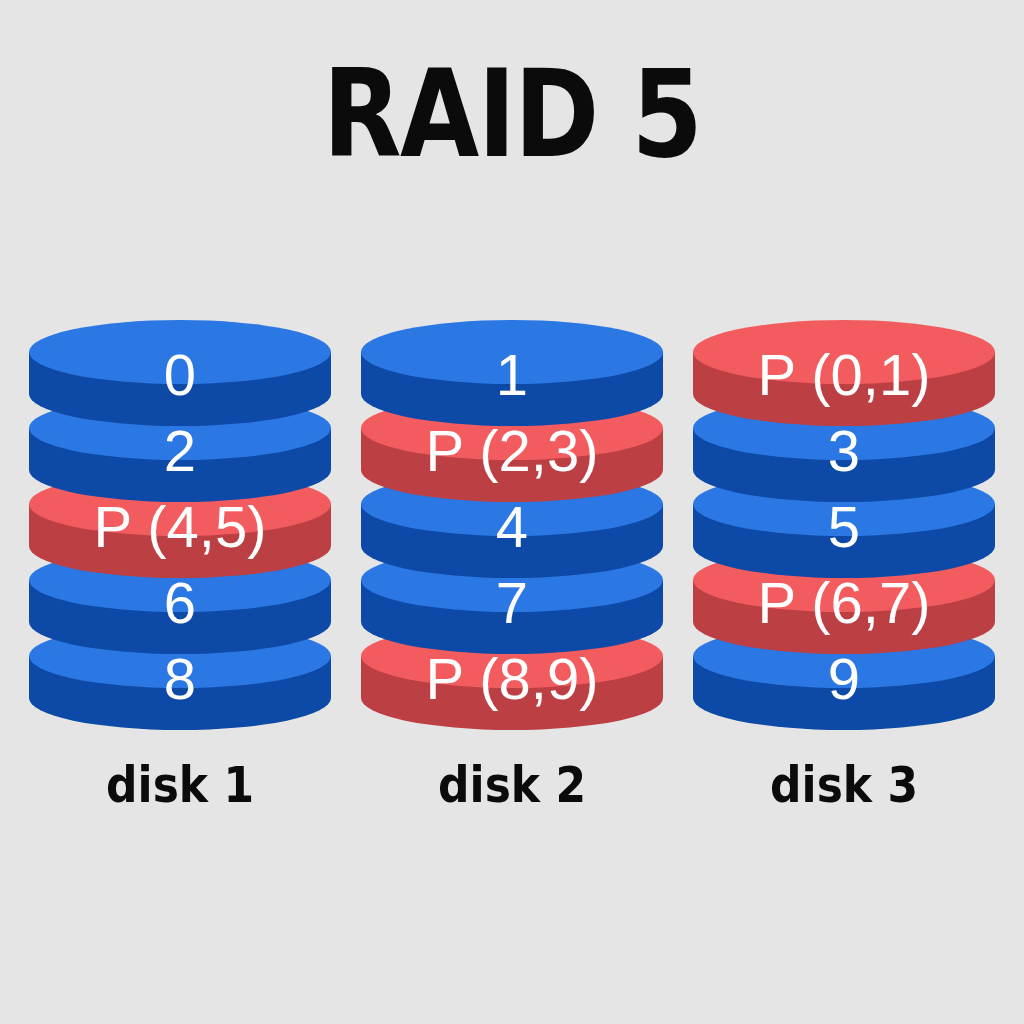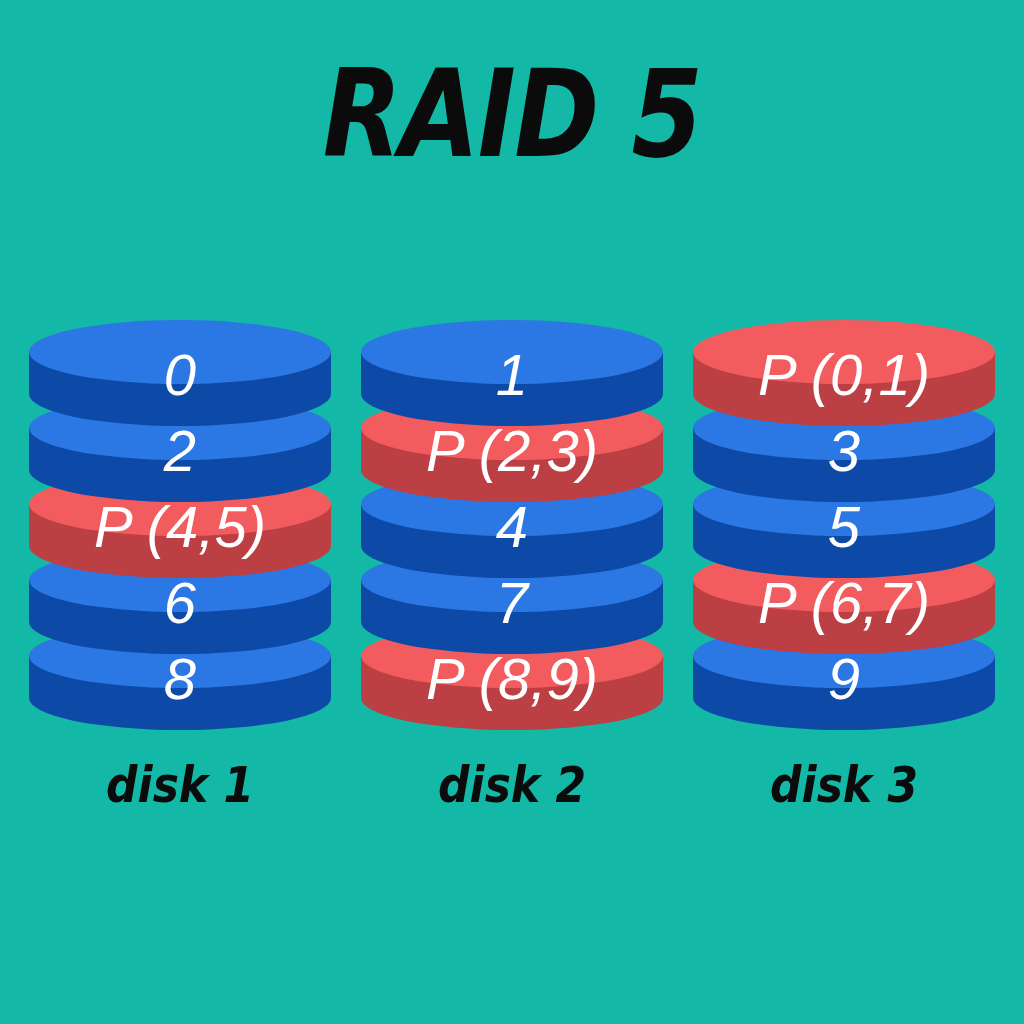--- a/index.html
+++ b/index.html
@@ -7,22 +7,21 @@
     width: 1024px;
     height: 1024px;
     background: #ffffff;
     font-family: "Liberation Sans", sans-serif;
     overflow: hidden;
   }
   .page {
     position: relative;
     width: 1024px;
     height: 1024px;
-    background: #14b8a6;
-    font-style: italic;
+    background: #e5e5e5;
   }
   .title {
     position: absolute;
     top: 50px;
     left: 0;
     width: 100%;
     text-align: center;
     font-family: "DejaVu Sans", sans-serif;
     font-weight: bold;
     font-size: 122px;

